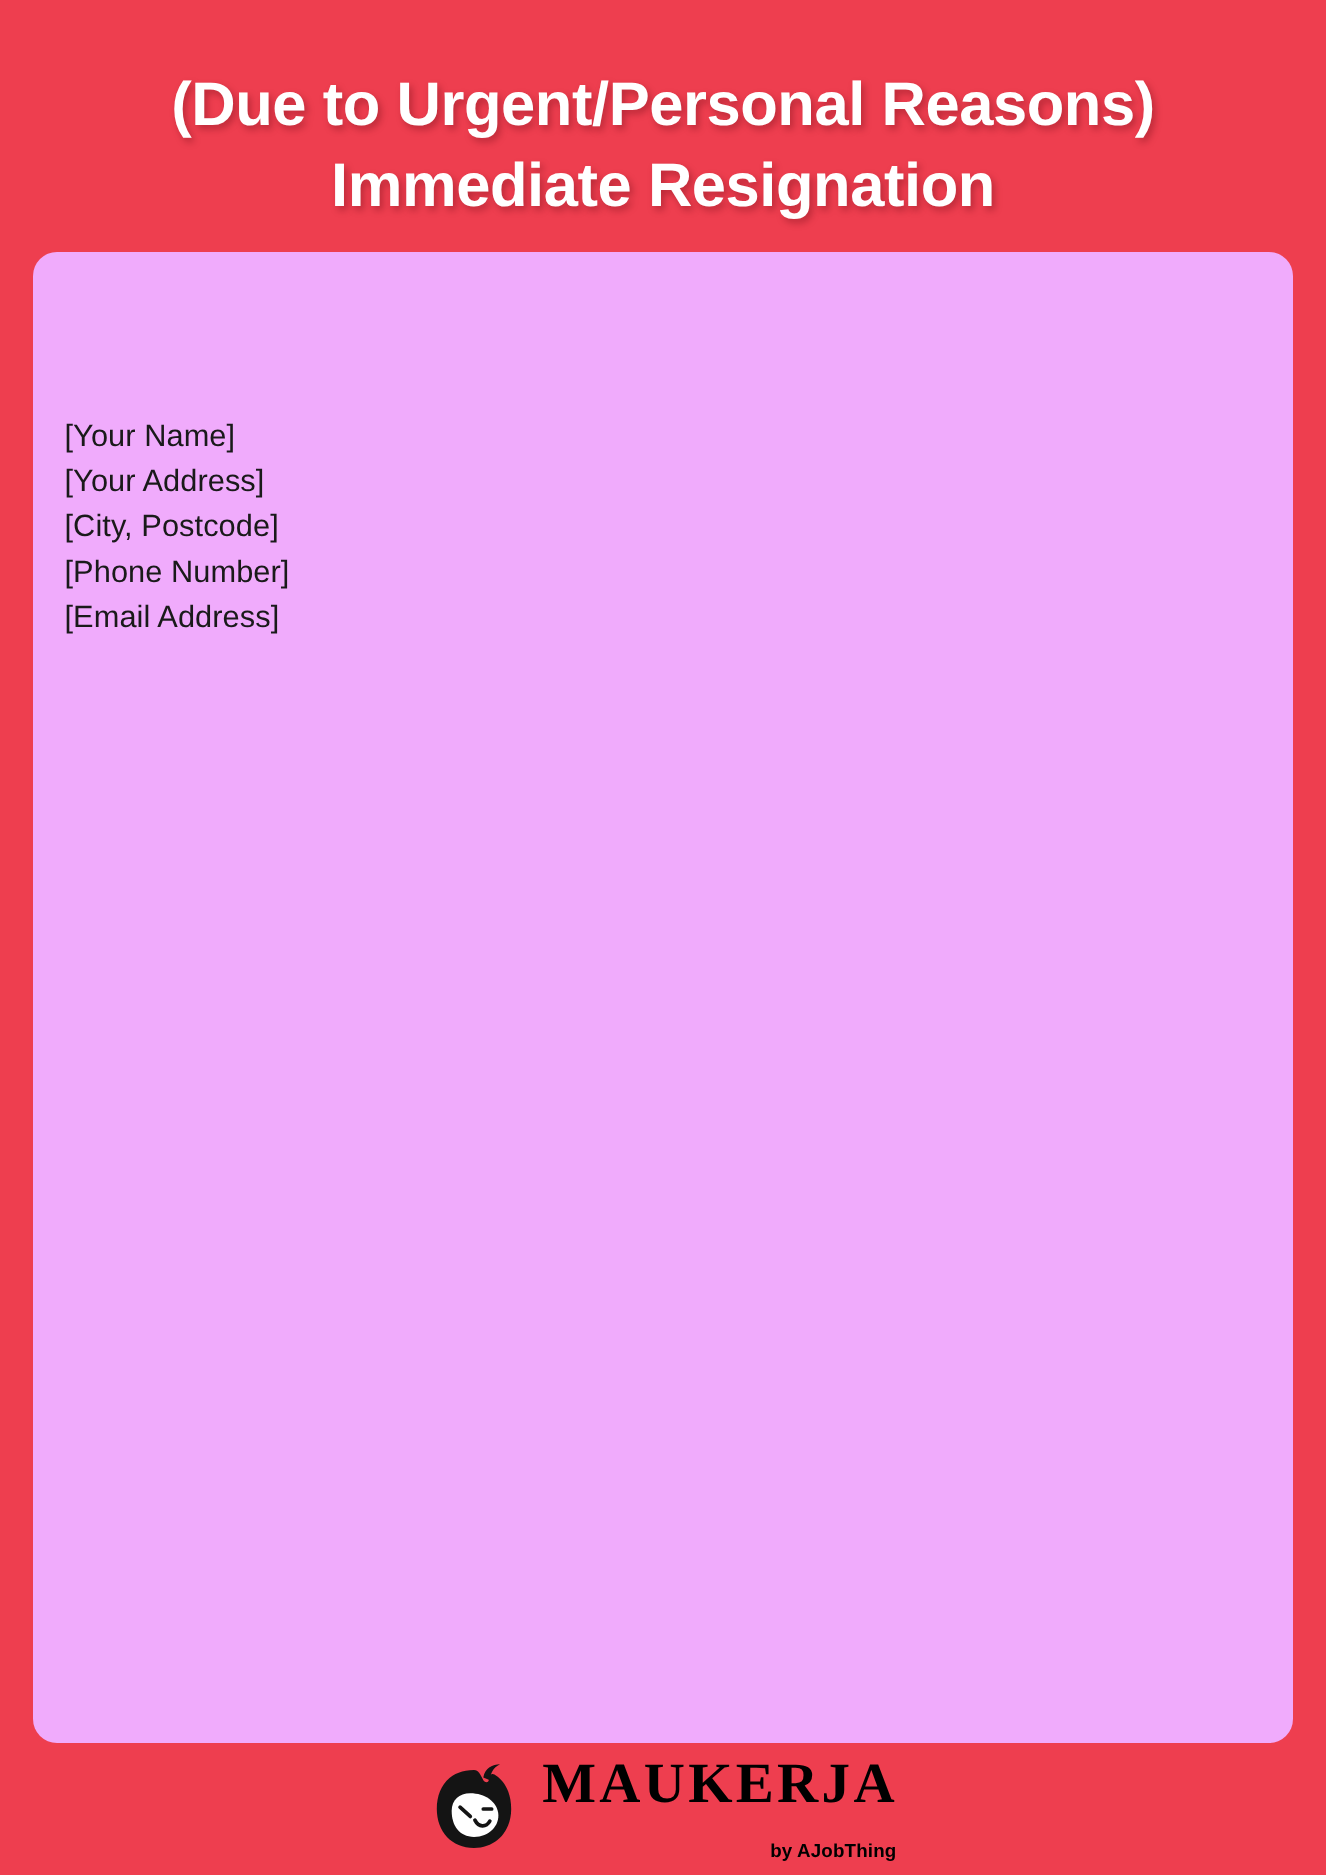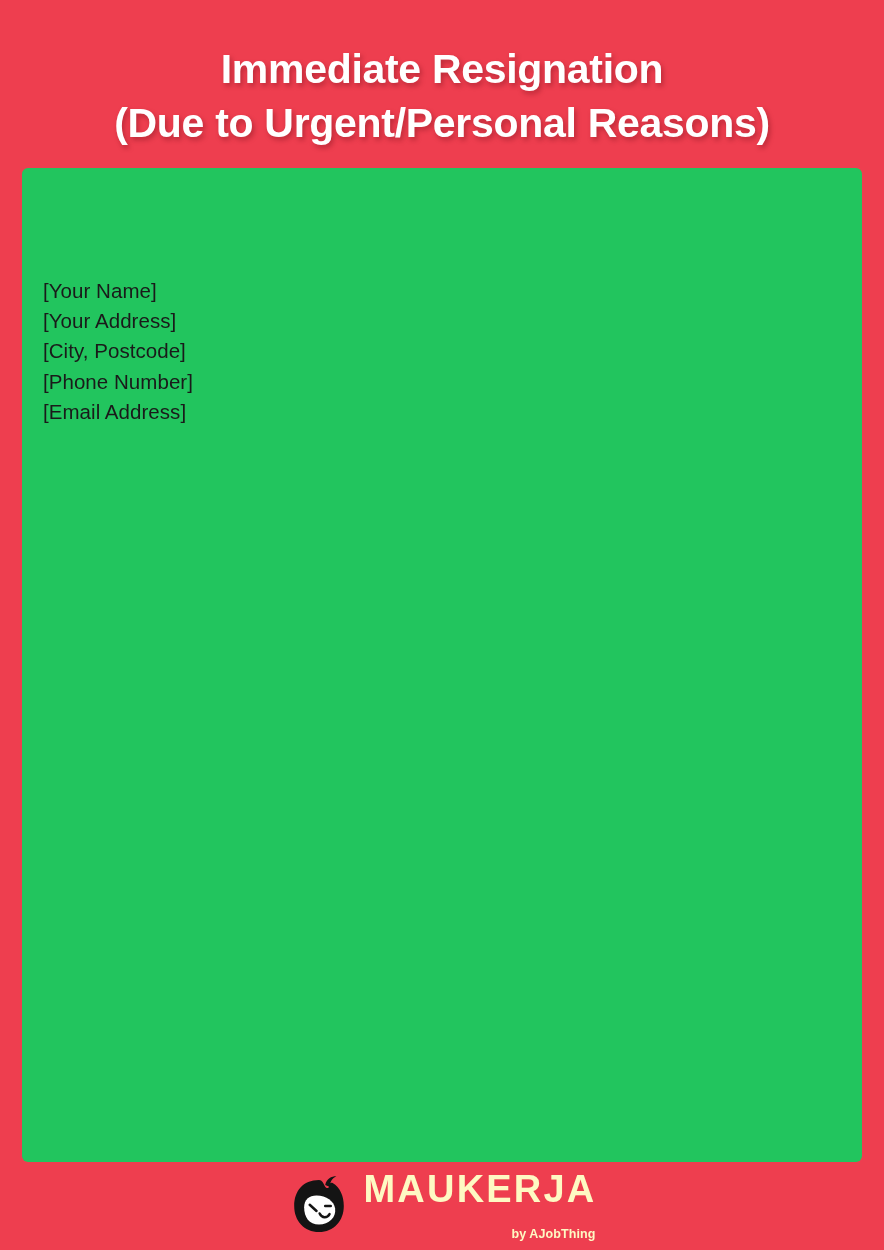--- a/index.html
+++ b/index.html
@@ -44,22 +44,22 @@
     font-size: 41px;
   }
 
   
   .card {
     position: absolute;
     left: 22px;
     top: 168px;
     width: 840px;
     height: 994px;
-    background: #22c55e;
-    border-radius: 6px;
+    background: #f0abfc;
+    border-radius: 16px;
     box-sizing: border-box;
     padding: 18px 24px 0 21px;
     overflow: hidden;
   }
   .letter {
     color: #1a1a1a;
     font-family: "Liberation Sans", sans-serif;
     font-size: 20.5px;
     line-height: 30.1px;
     letter-spacing: 0.05px;
@@ -94,45 +94,45 @@
     flex: 0 0 auto;
     display: block;
   }
   .wordmark-block {
     display: flex;
     flex-direction: column;
     align-items: flex-end;
     justify-content: center;
   }
   .wordmark {
-    color: #fef9c3;
-    font-family: Liberation Sans, sans-serif;
+    color: #000000;
+    font-family: Liberation Serif, serif;
     font-weight: bold;
     font-size: 38px;
     line-height: 38px;
     letter-spacing: 2.2px;
     text-align: right;
   }
   .byline {
-    color: #fef9c3;
+    color: #000000;
     font-family: "Liberation Sans", sans-serif;
     font-weight: bold;
     font-size: 12.5px;
     line-height: 15px;
     letter-spacing: 0.1px;
     margin-top: 19px;
     margin-right: 1px;
   }
 </style>
 </head>
 <body>
 
 <div class="header">
+  <div class="title-line second">(Due to Urgent/Personal Reasons)</div>
   <div class="title-line">Immediate Resignation</div>
-  <div class="title-line second">(Due to Urgent/Personal Reasons)</div>
 </div>
 
 <div class="card">
   <div class="letter">
 
     <div class="para">[Your Name]
 [Your Address]
 [City, Postcode]
 [Phone Number]
 [Email Address]</div>

